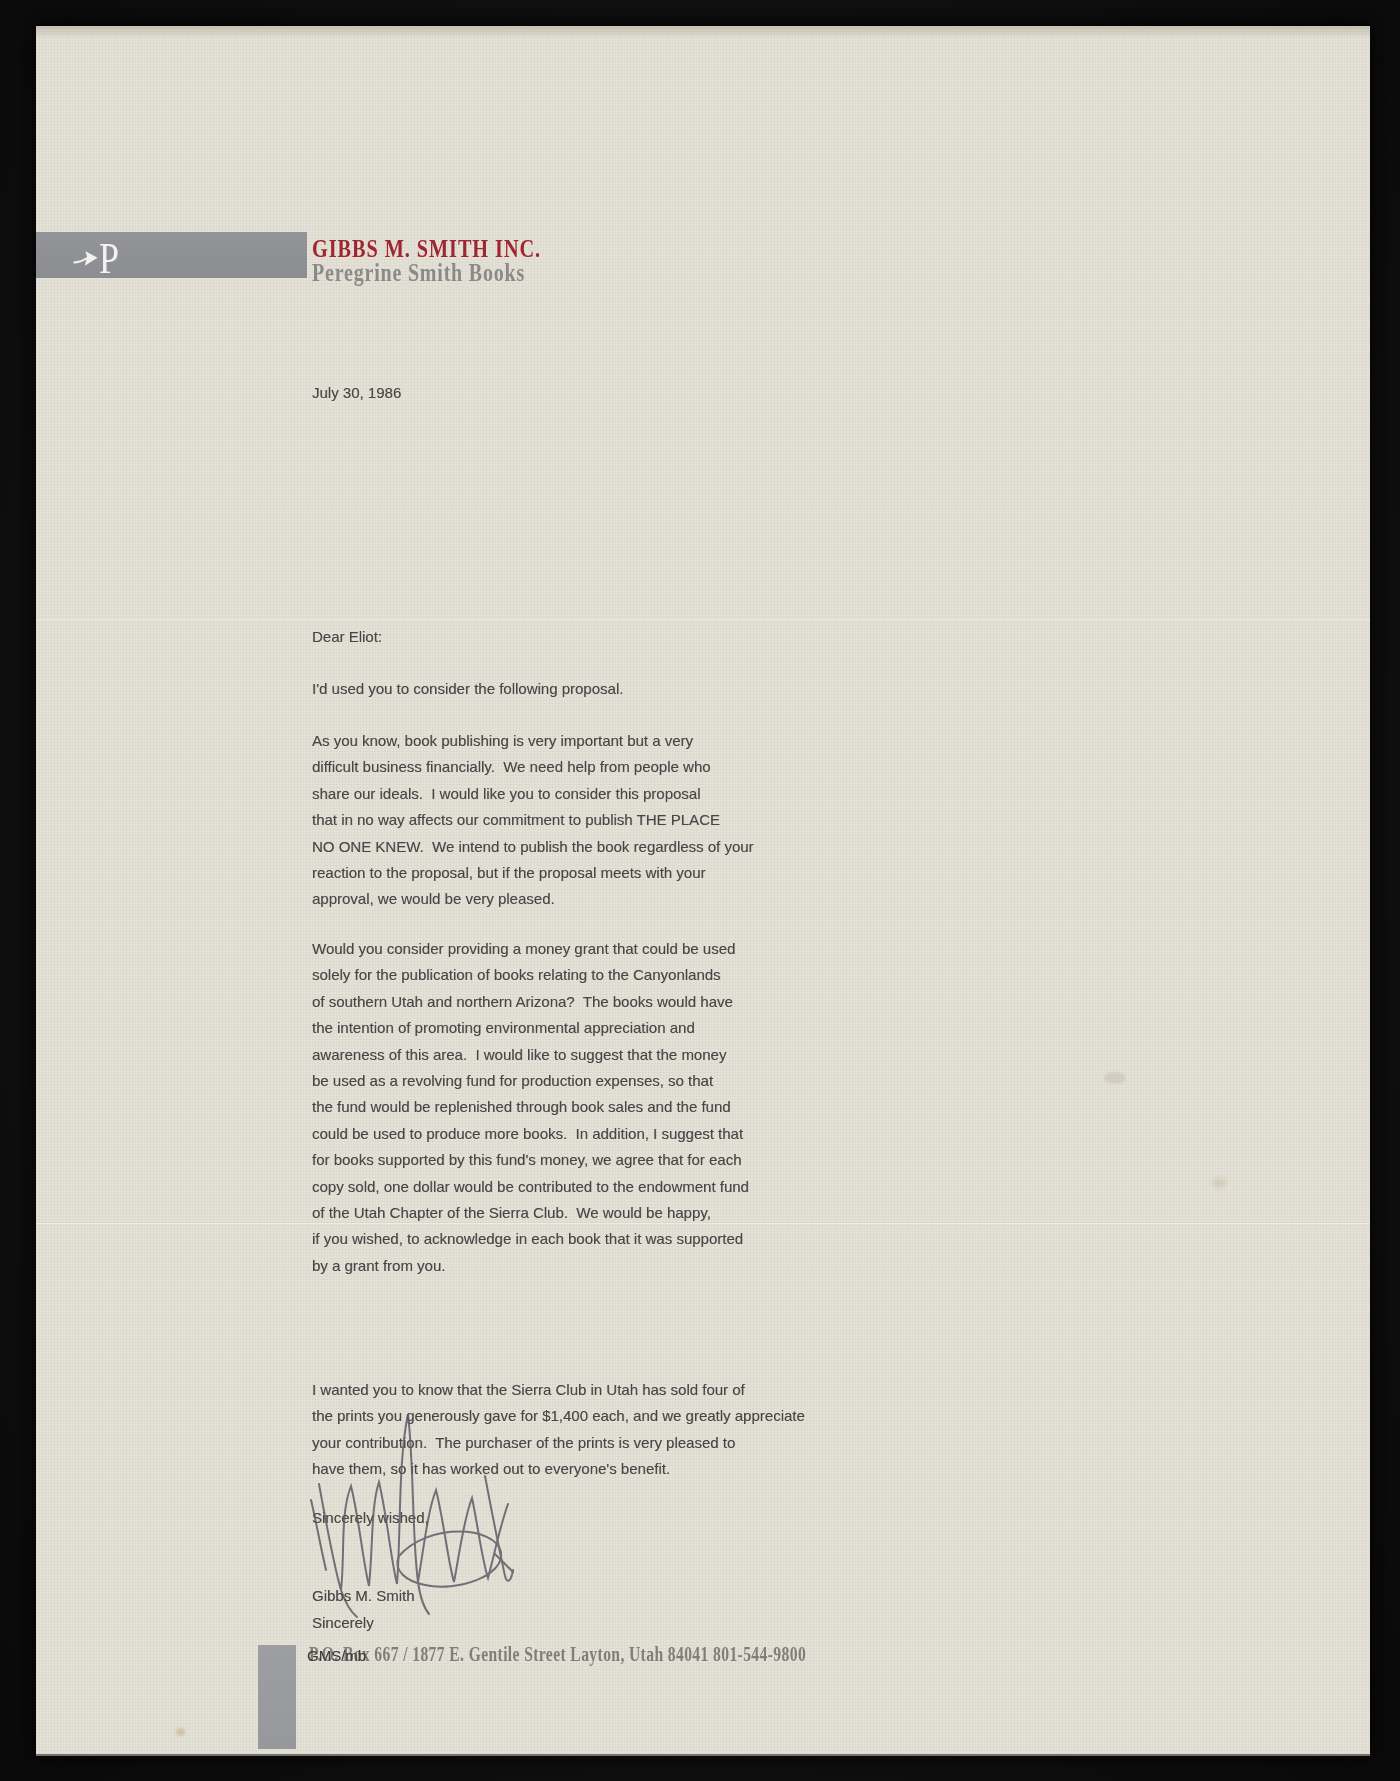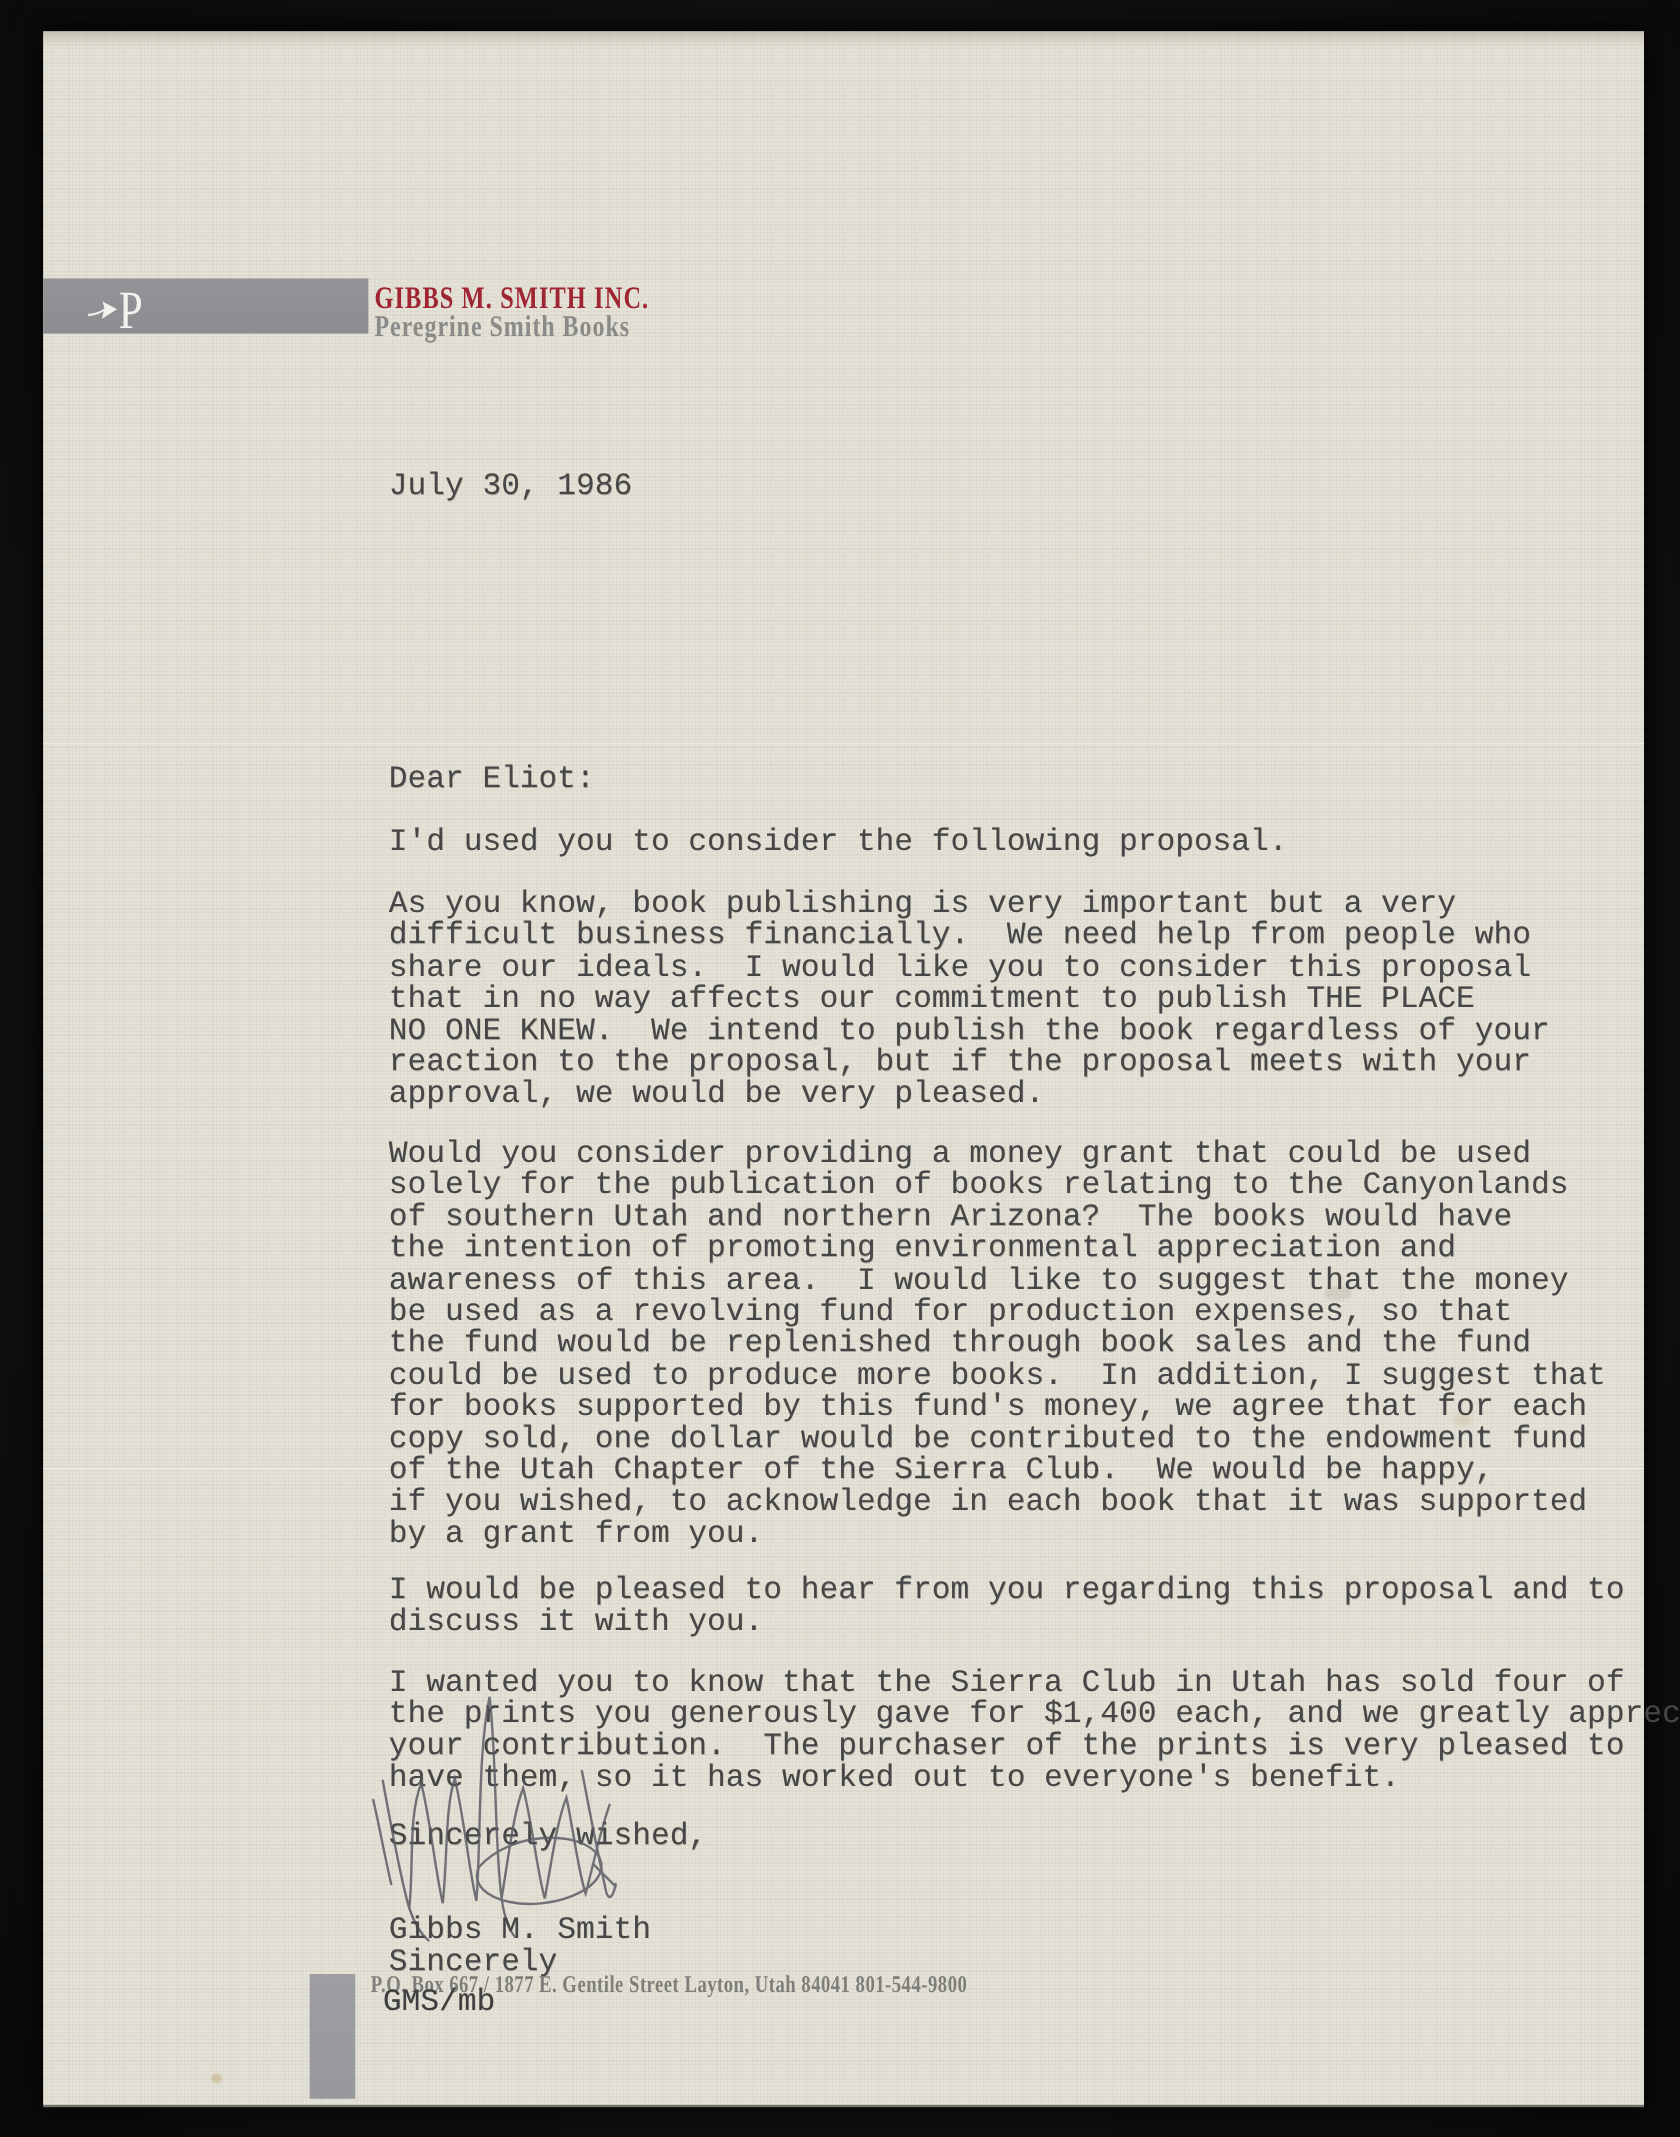--- a/index.html
+++ b/index.html
@@ -52,23 +52,23 @@
     transform:scaleX(.78);transform-origin:left top;white-space:nowrap;
   }
   .brand-imprint{
     color:#8a8a88;font-family:"Liberation Serif",serif;font-weight:700;
     font-size:25px;line-height:25px;letter-spacing:1px;margin-top:-2px;
     transform:scaleX(.8);transform-origin:left top;white-space:nowrap;
   }
 
   
   .typed{
-    position:absolute;left:276px;margin:12px;
-    font-family:Liberation Mono, monospace;
-    font-size:26px;line-height:26.4px;color:#464646;
+    position:absolute;left:276px;margin:0;
+    font-family:Liberation Sans, sans-serif;
+    font-size:15px;line-height:26.4px;color:#464646;
     text-shadow:0.4px 0.4px 0.5px rgba(70,70,70,.35);
     white-space:pre;
   }
   .date{top:354px;}
   .address{top:404px;}
   .salutation{top:598px;}
   .p1{top:650px;}
   .p2{top:702px;}
   .p3{top:910px;}
   .p4{top:1274px;}
@@ -133,22 +133,20 @@
 the intention of promoting environmental appreciation and
 awareness of this area.  I would like to suggest that the money
 be used as a revolving fund for production expenses, so that
 the fund would be replenished through book sales and the fund
 could be used to produce more books.  In addition, I suggest that
 for books supported by this fund's money, we agree that for each
 copy sold, one dollar would be contributed to the endowment fund
 of the Utah Chapter of the Sierra Club.  We would be happy,
 if you wished, to acknowledge in each book that it was supported
 by a grant from you.</pre>
-    <pre class="typed p4">I would be pleased to hear from you regarding this proposal and to
-discuss it with you.</pre>
     <pre class="typed p5">I wanted you to know that the Sierra Club in Utah has sold four of
 the prints you generously gave for $1,400 each, and we greatly appreciate
 your contribution.  The purchaser of the prints is very pleased to
 have them, so it has worked out to everyone's benefit.</pre>
     <pre class="typed closing">Sincerely wished,</pre>
 
     <svg class="signature" viewBox="0 0 240 220">
       <g fill="none" stroke-linecap="round" stroke-width="2" opacity="0.82" stroke="#585863">
         <path d="M6,96 C10,112 15,140 21,166"></path>
         <path d="M14,80 C22,124 30,166 36,186 C40,152 35,110 46,82 C54,114 58,158 64,182 C68,142 66,102 74,78 C82,112 86,156 92,180 C96,128 93,58 103,10 C109,62 107,132 113,178 C119,142 123,106 131,86 C139,118 143,158 149,178 C155,146 159,114 167,94 C173,122 177,156 183,174 C189,152 195,122 203,100"></path>

